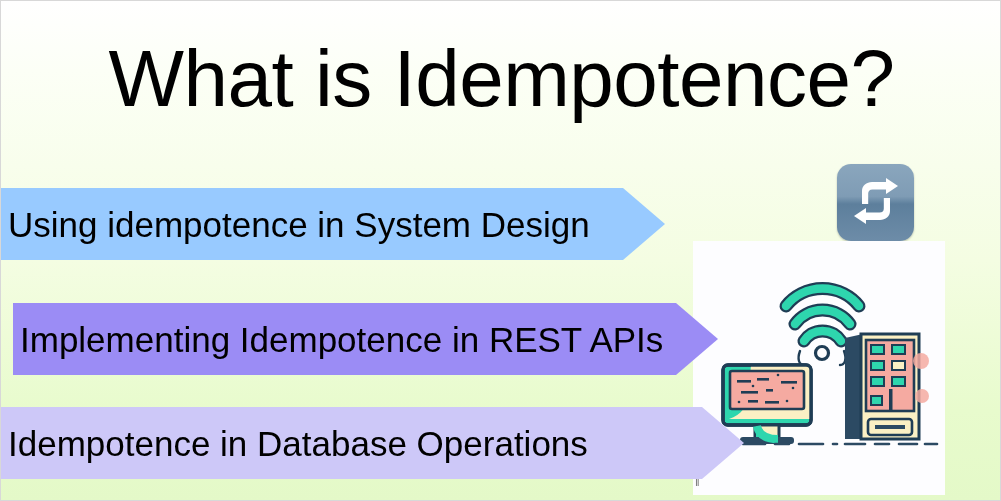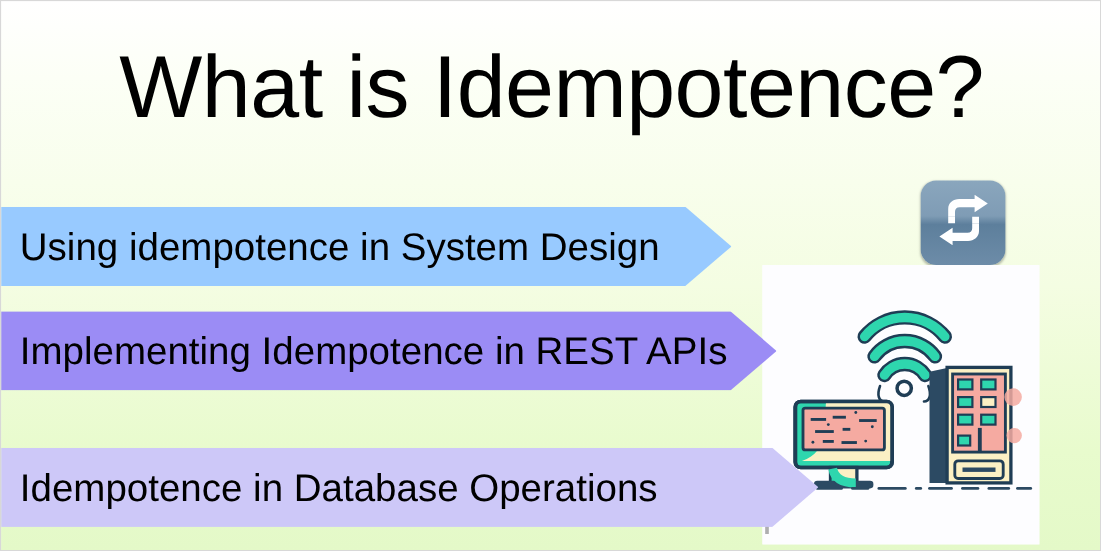--- a/index.html
+++ b/index.html
@@ -28,41 +28,42 @@
     white-space:nowrap;
   }
 
   
   .arrow{
     position:absolute;
     left:0;
     height:72px;
     display:flex;align-items:center;
     box-sizing:border-box;
-    padding-left:17px;
+    padding-left:7px;
   }
   .arrow .label{
     font-size:35px;
     line-height:35px;
     color:#000000;
     font-weight:400;
     white-space:nowrap;
     font-family:"Liberation Sans","DejaVu Sans",sans-serif;
   }
   #arrow-1{
     top:187px;width:664px;
     background:#98caff;
     -webkit-clip-path:polygon(0 0, calc(100% - 42px) 0, 100% 50%, calc(100% - 42px) 100%, 0 100%);
     clip-path:polygon(0 0, calc(100% - 42px) 0, 100% 50%, calc(100% - 42px) 100%, 0 100%);
   }
   #arrow-2{
-    top:282px;width:705px;
+    top:302px;width:705px;
     background:#9b8cf5;
     -webkit-clip-path:polygon(0 0, calc(100% - 42px) 0, 100% 50%, calc(100% - 42px) 100%, 0 100%);
     clip-path:polygon(0 0, calc(100% - 42px) 0, 100% 50%, calc(100% - 42px) 100%, 0 100%);
+    margin-left:12px;
   }
   #arrow-3{
     top:406px;width:743px;
     background:#cdc8f8;
     z-index:5;
     -webkit-clip-path:polygon(0 0, calc(100% - 42px) 0, 100% 50%, calc(100% - 42px) 100%, 0 100%);
     clip-path:polygon(0 0, calc(100% - 42px) 0, 100% 50%, calc(100% - 42px) 100%, 0 100%);
     align-items:center;
   }
 

